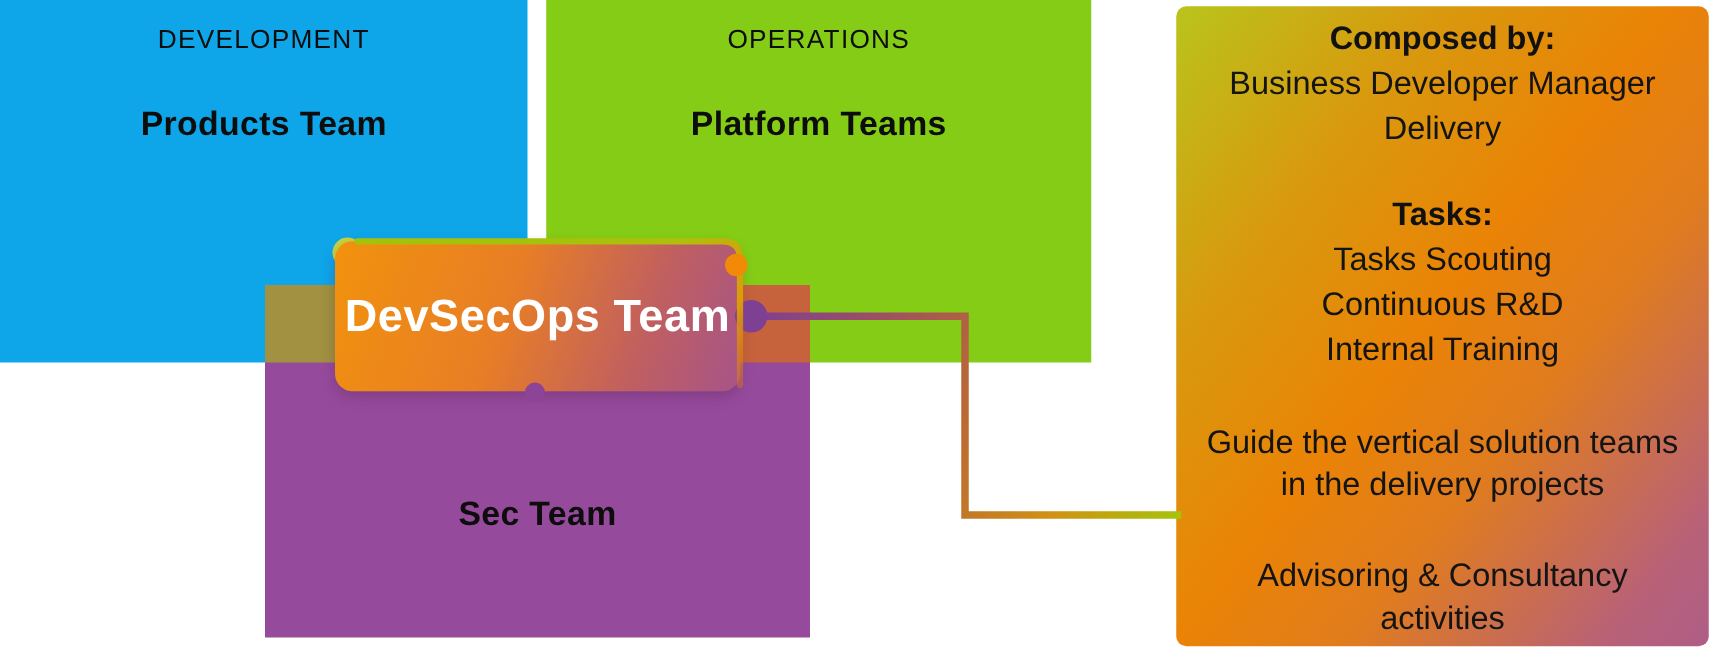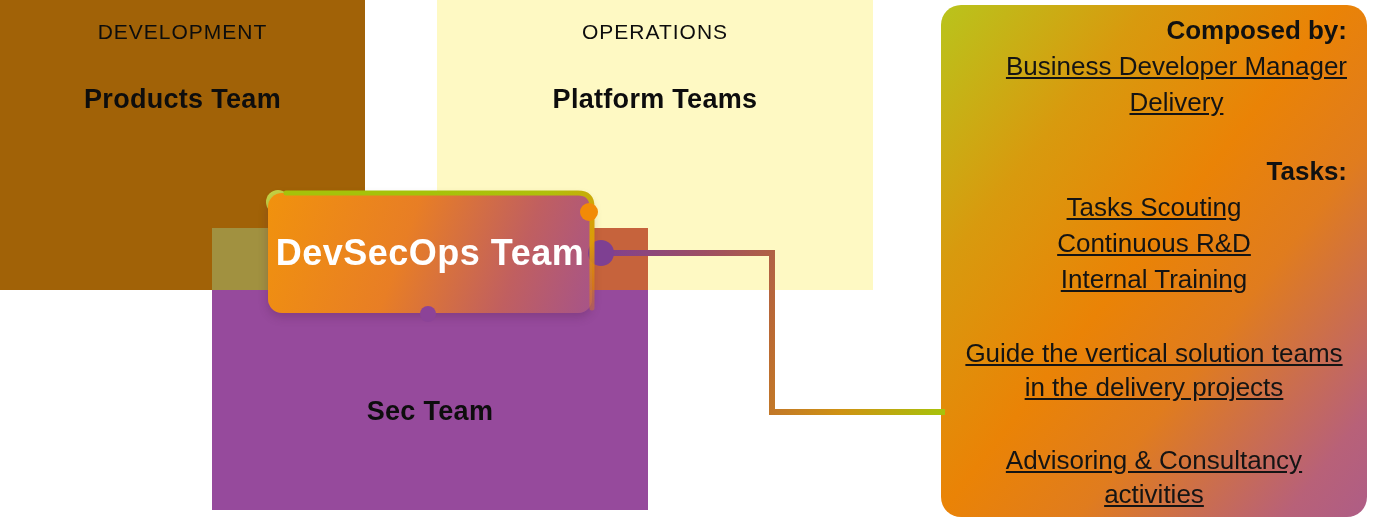--- a/index.html
+++ b/index.html
@@ -8,22 +8,22 @@
 
   .canvas {
     position:relative;
     width:1375px; height:530px;
     background:#ffffff;
     overflow:hidden;
   }
   .abs { position:absolute; }
 
   
-  .box-dev  { left:0;     top:0;     width:365px; height:290px; background:#a16207; z-index:1; }
-  .box-ops  { left:437px; top:0;     width:436px; height:290px; background:#fef9c3; z-index:1; }
+  .box-dev  { left:0;     top:0;     width:422px; height:290px; background:#0ea5e9; z-index:1; }
+  .box-ops  { left:437px; top:0;     width:436px; height:290px; background:#84cc16; z-index:1; }
   .box-sec  { left:212px; top:228px; width:436px; height:282px; background:#964a9c; z-index:2; }
 
   
   .overlap-dev-sec { left:212px; top:228px; width:225px; height:62px; background:#a19140; z-index:3; }
   .overlap-ops-sec { left:437px; top:228px; width:211px; height:62px; background:#c6633c; z-index:3; }
 
   .zone-label {
     position:absolute; left:0; right:0; text-align:center;
     font-size:21px; font-weight:500; letter-spacing:1px; color:#0d0d0d;
   }
@@ -51,28 +51,28 @@
     z-index:10;
     display:flex; align-items:center; justify-content:center;
   }
   .devsecops-title {
     font-size:36px; font-weight:800; color:#ffffff; letter-spacing:.5px;
   }
 
   
   .info-panel {
     left:941px; top:5px; width:426px; height:512px;
-    border-radius:20px;
+    border-radius:8px;
     background:linear-gradient(128deg, #b9c41c 0%, #d89a0e 25%, #ea8306 48%, #e07c1e 65%, #b86178 90%, #ae5d86 100%);
     z-index:5;
-    display:flex; flex-direction:column; align-items:flex-end; justify-content:center;
+    display:flex; flex-direction:column; align-items:center; justify-content:center;
     padding:18px 20px; text-align:center;
   }
   .panel-line {
-    font-size:26px; line-height:36px; font-weight:400; color:#141414;text-decoration:underline;
+    font-size:26px; line-height:36px; font-weight:400; color:#141414;
   }
   .panel-line.wrap { line-height:34px;margin-top:39px; }
   .panel-header { font-size:26px; line-height:36px; font-weight:600; color:#111; }
   .tasks-header { margin-top:33px; }
 
   
   .overlay-svg { left:0; top:0; width:1375px; height:530px; z-index:20; pointer-events:none; }
 </style>
 </head>
 <body>

